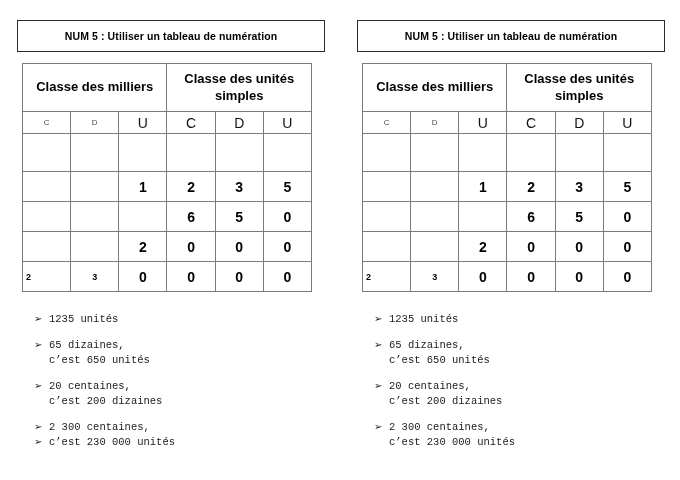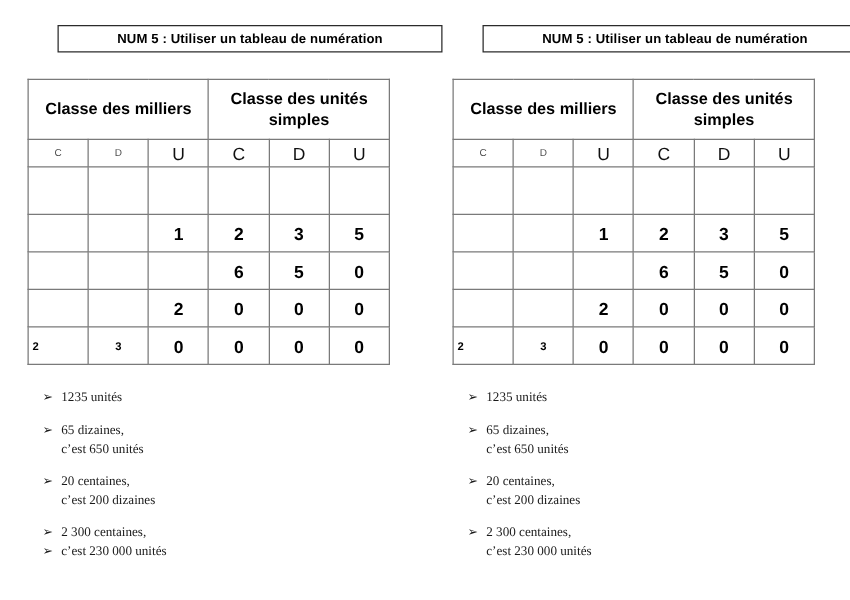--- a/index.html
+++ b/index.html
@@ -26,27 +26,26 @@
   }
   .panel-left  { left: 0; }
   .panel-right { left: 340px; }
 
   
   .title-box {
     position: absolute;
     left: 17px;
     top: 20px;
     width: 308px;
-    height: 22px;
+    height: 32px;
     border: 1px solid #2b2b2b;
     display: flex;
     align-items: center;
     justify-content: center;
     box-sizing: border-box;
-    margin-left: 29px;
   }
   .title-text {
     font-size: 10.5px;
     font-weight: bold;
     color: #000000;
     letter-spacing: 0.1px;
     white-space: nowrap;
   }
 
   
@@ -135,20 +134,21 @@
     color: #1a1a1a;
     line-height: 1.38;
   }
   .arrow-spacer {
     flex: 0 0 auto;
     width: 15px;
   }
   .bullet-text {
     flex: 1 1 auto;
     white-space: nowrap;
+    font-family: Liberation Mono, monospace;
   }
 </style>
 </head>
 <body>
 
 <div class="page">
   <div class="panel panel-left">
       <div class="title-box">
         <span class="title-text">NUM 5 : Utiliser un tableau de numération</span>
       </div>

